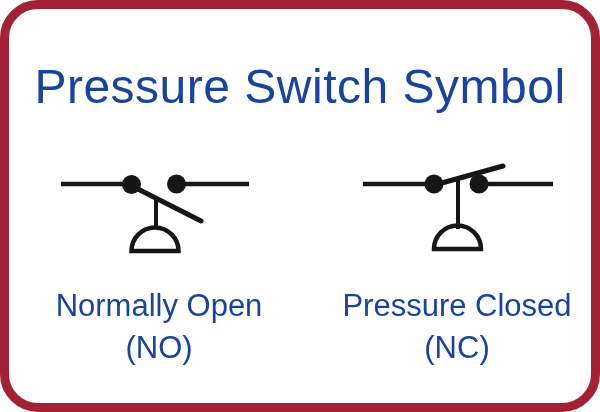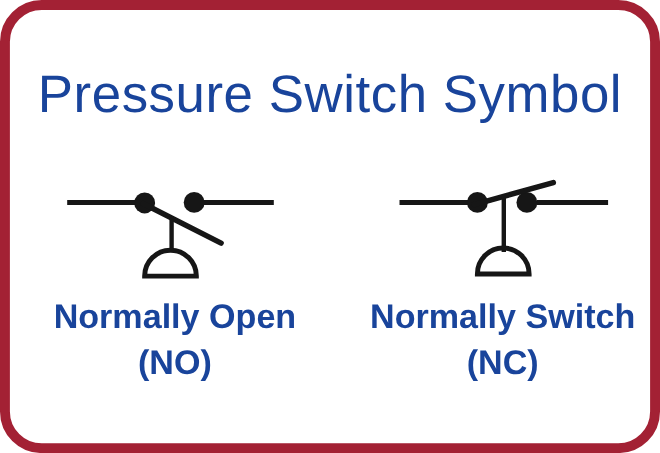--- a/index.html
+++ b/index.html
@@ -33,24 +33,24 @@
     white-space: nowrap;
   }
   .symbol-svg {
     position: absolute;
     color: var(--symbol, #161616);
   }
   .symbol-svg.no { left: 52px; top: 155px; }
   .symbol-svg.nc { left: 354px; top: 150px; }
   .label {
     position: absolute;
-    top: 258px;
+    top: 276px;
     text-align: center;
     font-size: 31px;
-    font-weight: 700;
+    font-weight: 400;
     line-height: 42px;
     color: var(--blue, #19449B);
     white-space: nowrap;
   }
   .label.no { left: 6px;  width: 288px; }
   .label.nc { left: 302px; width: 292px; }
   .label .abbr { display: block; }
 </style>
 </head>
 <body>
@@ -78,17 +78,17 @@
     <line x1="95" y1="20" x2="95" y2="70" stroke="currentColor" stroke-width="4"></line>
     <path d="M 71 90 A 23.5 23.5 0 0 1 118 90 Z" fill="none" stroke="currentColor" stroke-width="4.5"></path>
   </svg>
 
   <div class="label no">
     <span>Normally Open</span>
     <span class="abbr">(NO)</span>
   </div>
 
   <div class="label nc">
-    <span>Normally Switch</span>
+    <span>Pressure Closed</span>
     <span class="abbr">(NC)</span>
   </div>
 
 </div>
 
 </body></html>

